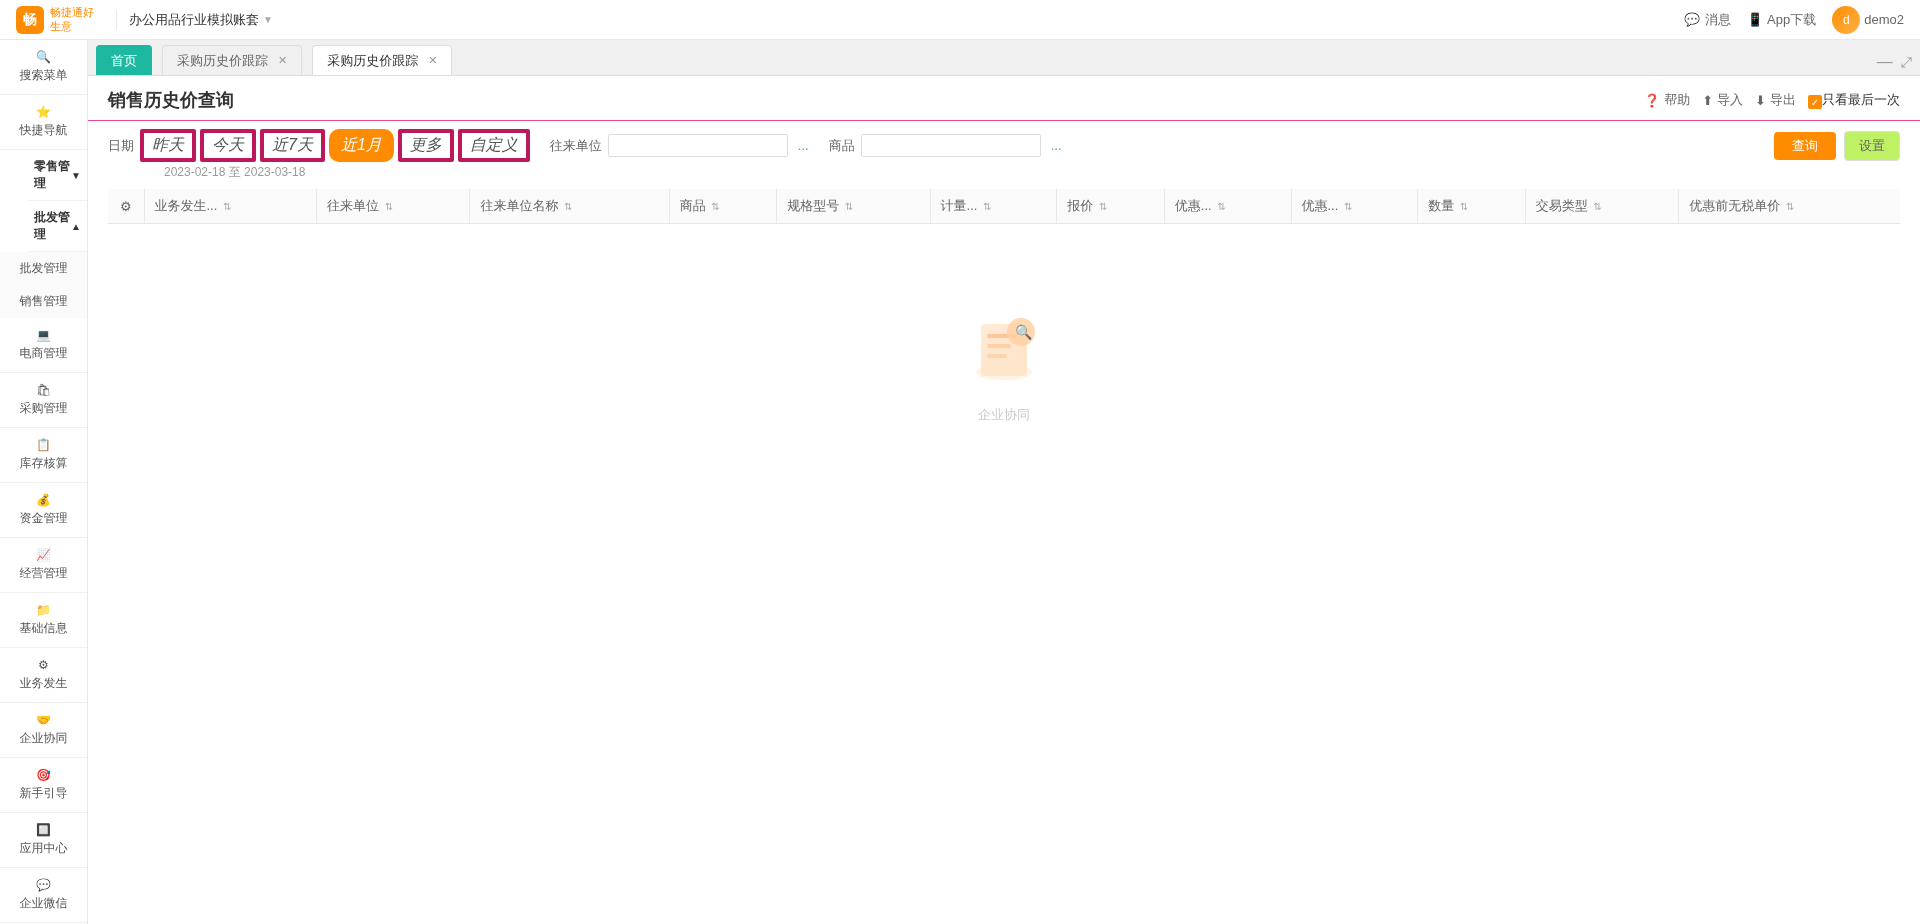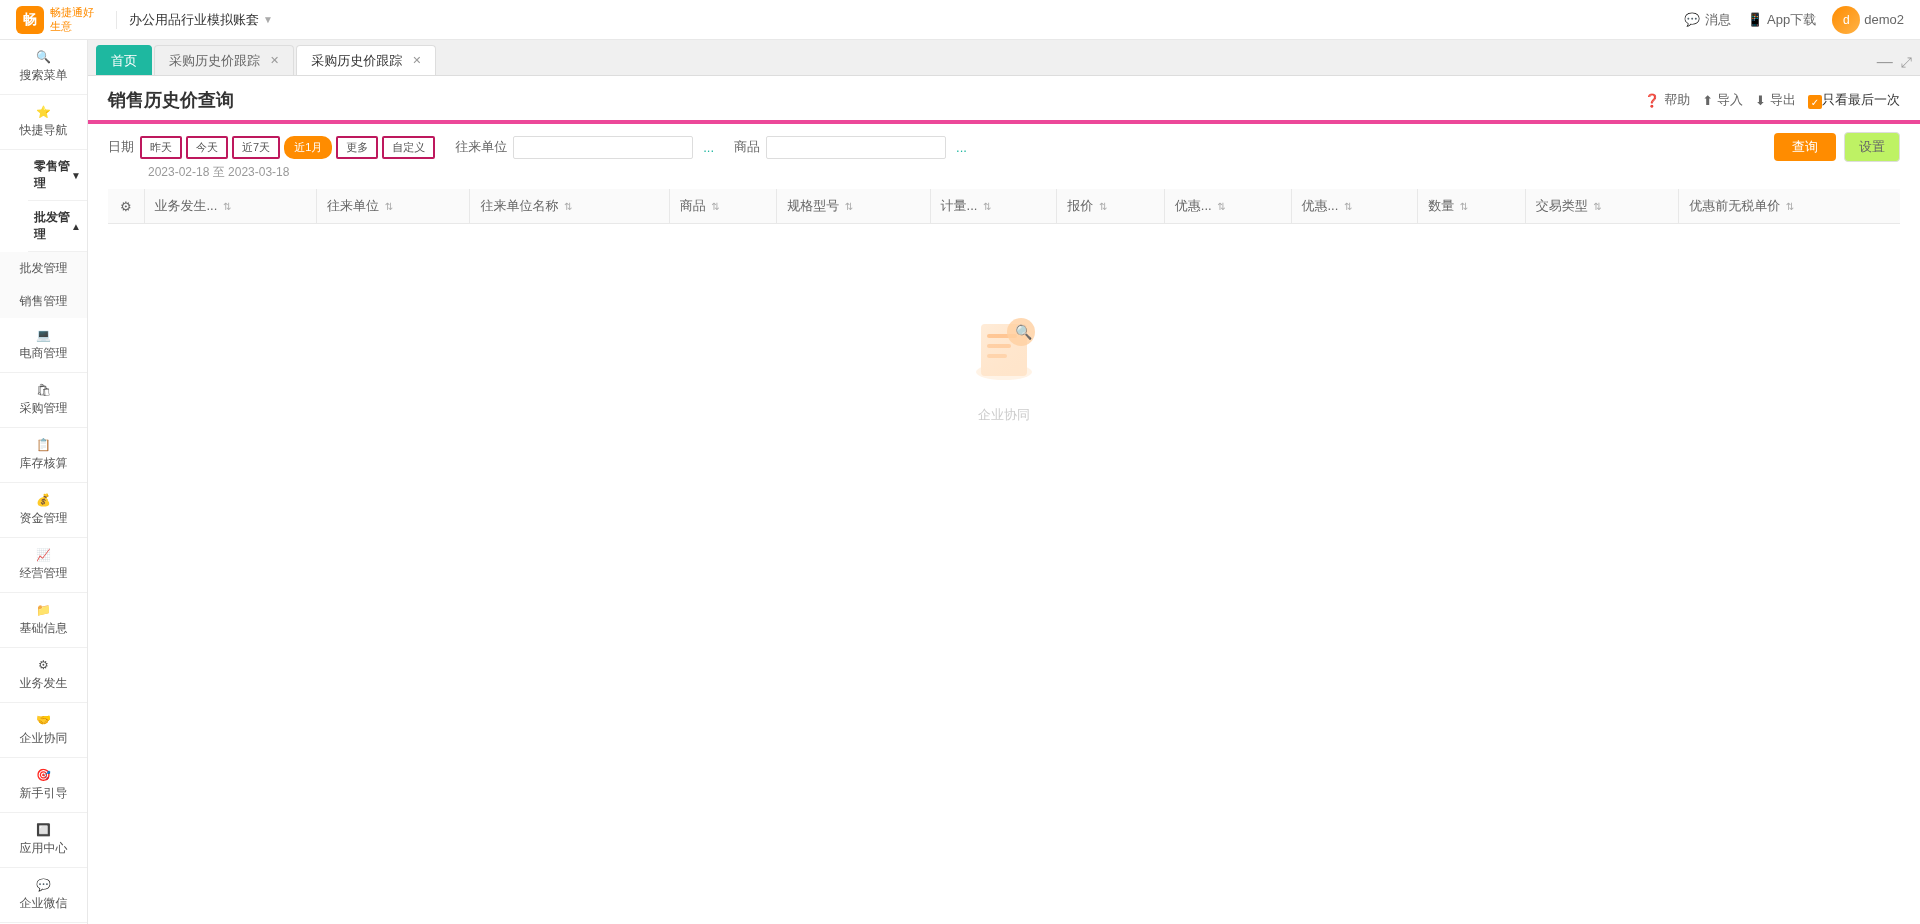--- a/index.html
+++ b/index.html
@@ -30,42 +30,42 @@
     .main-layout { display: flex; flex: 1; overflow: hidden; }
 
     
     .sidebar { width: 88px; background: #fff; border-right: 1px solid #e8e8e8; display: flex; flex-direction: column; overflow-y: auto; flex-shrink: 0; }
     .sidebar-item { padding: 10px 4px; text-align: center; cursor: pointer; color: #555; font-size: 12px; display: flex; flex-direction: column; align-items: center; gap: 3px; border-bottom: 1px solid #f0f0f0; }
     .sidebar-group { padding: 8px 6px; color: #333; font-size: 12px; font-weight: bold; display: flex; align-items: center; justify-content: space-between; cursor: pointer; border-bottom: 1px solid #f0f0f0; margin-left: 28px; }
     .sidebar-sub { padding: 8px 6px; text-align: center; cursor: pointer; color: #555; font-size: 12px; background: #fafafa; }
 
     
     .tabbar { height: 36px; background: #f0f0f0; display: flex; align-items: flex-end; padding: 0 8px; flex-shrink: 0; border-bottom: 1px solid #ddd; }
-    .tab { height: 30px; padding: 0 14px; display: flex; align-items: center; gap: 6px; background: #f0f0f0; border: 1px solid #ddd; border-bottom: none; border-radius: 4px 4px 0 0; cursor: pointer; color: #666; font-size: 13px; margin-right: 2px; }
+    .tab { height: 30px; padding: 0 14px; display: flex; align-items: center; gap: 6px; background: #f0f0f0; border: 1px solid #ddd; border-bottom: none; border-radius: 4px 4px 0 0; cursor: pointer; color: #666; font-size: 13px; margin-right: 10px; }
     .tab.active { background: #fff; color: #333; border-color: #ddd; }
     .tab.home { background: #1eb8a0; color: #fff; border-color: #1eb8a0; }
     .tab-close { color: #999; font-size: 11px; cursor: pointer; margin-left: 4px; }
 
     
     .content { flex: 1; background: #fff; overflow: hidden; display: flex; flex-direction: column; }
 
     
-    .page-header { padding: 12px 20px 8px; display: flex; align-items: center; justify-content: space-between; border-bottom: 4px solid #ec4899; }
+    .page-header { padding: 12px 20px 8px; display: flex; align-items: center; justify-content: space-between; border-bottom: 1px solid #ec4899; }
     .page-title { font-size: 18px; font-weight: bold; color: #333; }
     .page-actions { display: flex; align-items: center; gap: 12px; font-size: 13px; color: #666; }
     .page-actions-item { display: flex; align-items: center; gap: 4px; cursor: pointer; }
     .checkbox-label { display: flex; align-items: flex-end; gap: 0; color: #333; }
     .checkbox-orange { width: 14px; height: 14px; background: #ff8c00; border-radius: 2px; display: flex; align-items: center; justify-content: center; }
     .checkbox-orange::after { content: '✓'; color: #fff; font-size: 10px; }
     .filter-item { display: flex; align-items: center; gap: 6px; }
     .filter-label { color: #666; font-size: 13px; white-space: nowrap; }
     .filter-btns { display: flex; align-items: center; gap: 4px; }
-    .filter-btn { padding: 2px 8px; border: 2px solid #be185d; border-radius: 2px; cursor: pointer; font-size: 11px; color: #555; background: #fff; }
+    .filter-btn { padding: 2px 8px; border: 4px solid #be185d; border-radius: 2px; cursor: pointer; font-size: 16px; color: #555; background: #fff; font-style: italic; }
     .filter-btn.active { background: #ff8c00; color: #fff; border-color: #ff8c00; border-radius: 10px; }
-    .filter-date-range { font-size: 12px; color: #999; margin-left: 4px; }
+    .filter-date-range { font-size: 12px; color: #999; margin-left: 20px; }
     .filter-input { border: 1px solid #ddd; border-radius: 2px; padding: 3px 8px; font-size: 13px; width: 180px; outline: none; color: #333; }
     .filter-dots { color: #1eb8a0; cursor: pointer; font-size: 13px; margin-left: 4px; }
 
     
     .action-btn-group { display: flex; align-items: center; gap: 8px; margin-left: auto; }
     .btn-query { background: #ff8c00; color: #fff; border: none; border-radius: 4px; padding: 5px 18px; font-size: 13px; cursor: pointer; }
     .btn-setting { background: #bef264; color: #666; border: 1px solid #ddd; border-radius: 4px; padding: 5px 14px; font-size: 13px; cursor: pointer; }
 
     .filter-section { padding: 8px 20px; background: #fff; }
     .filter-row { display: flex; align-items: center; gap: 20px; flex-wrap: wrap; }

